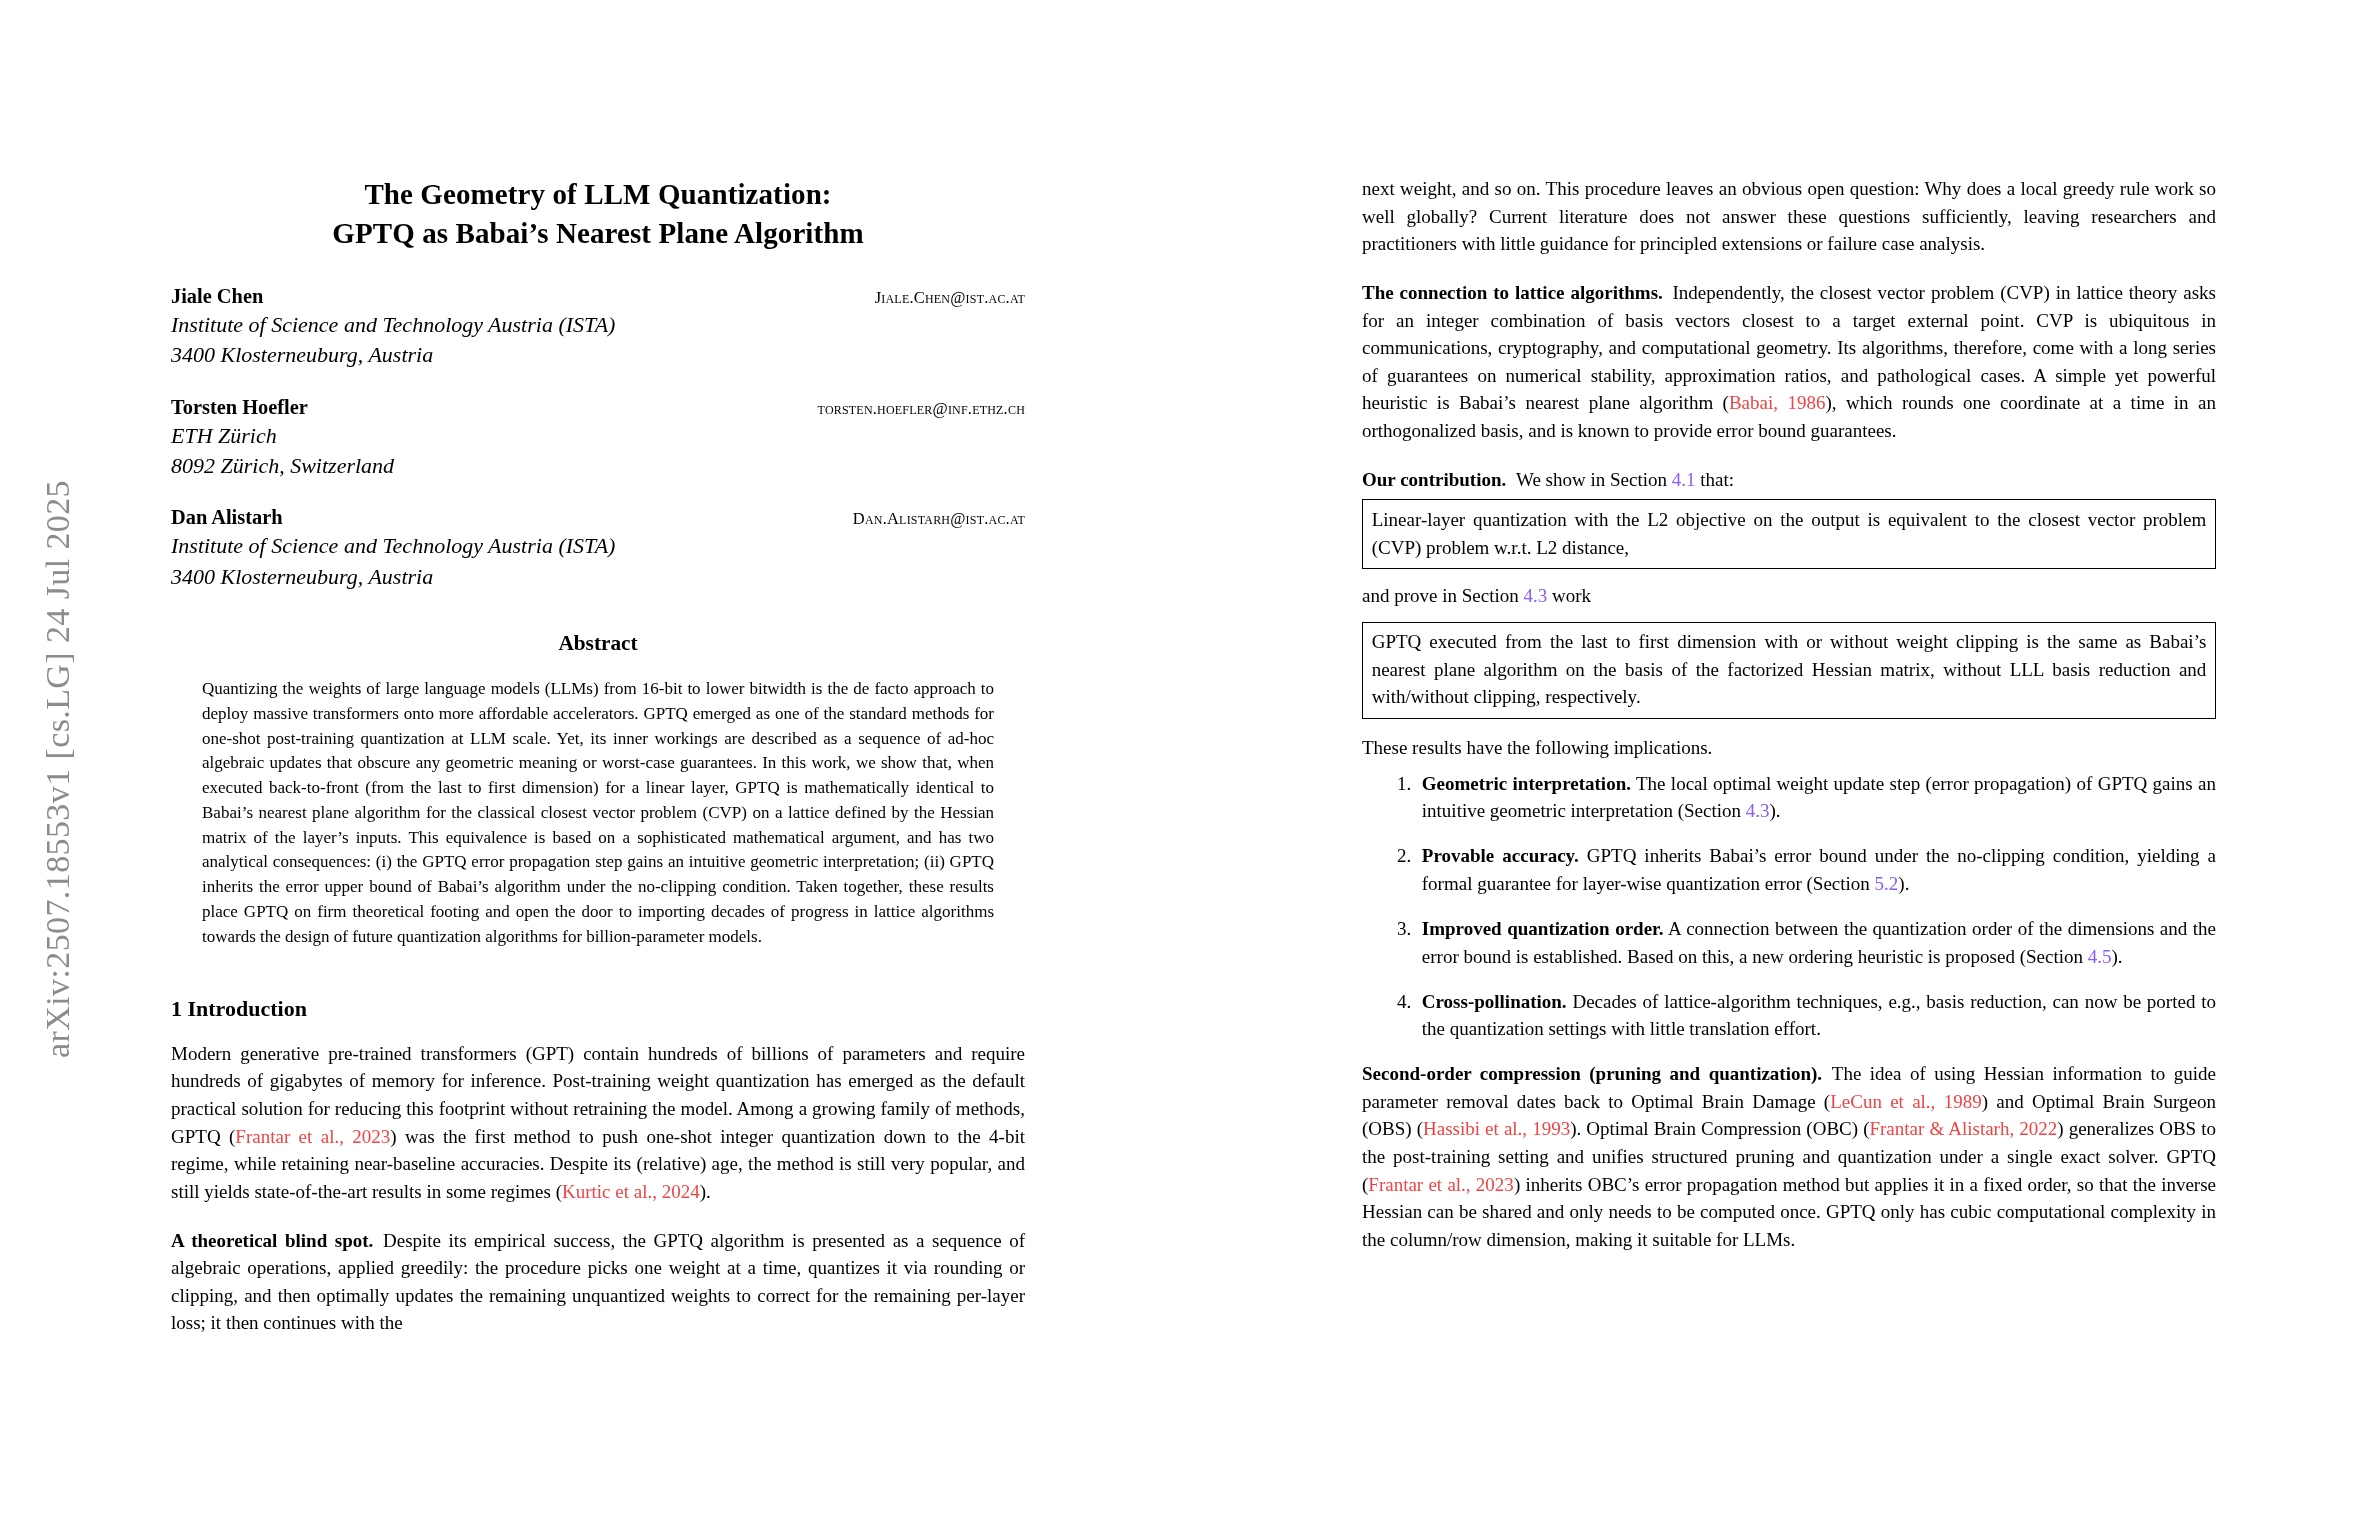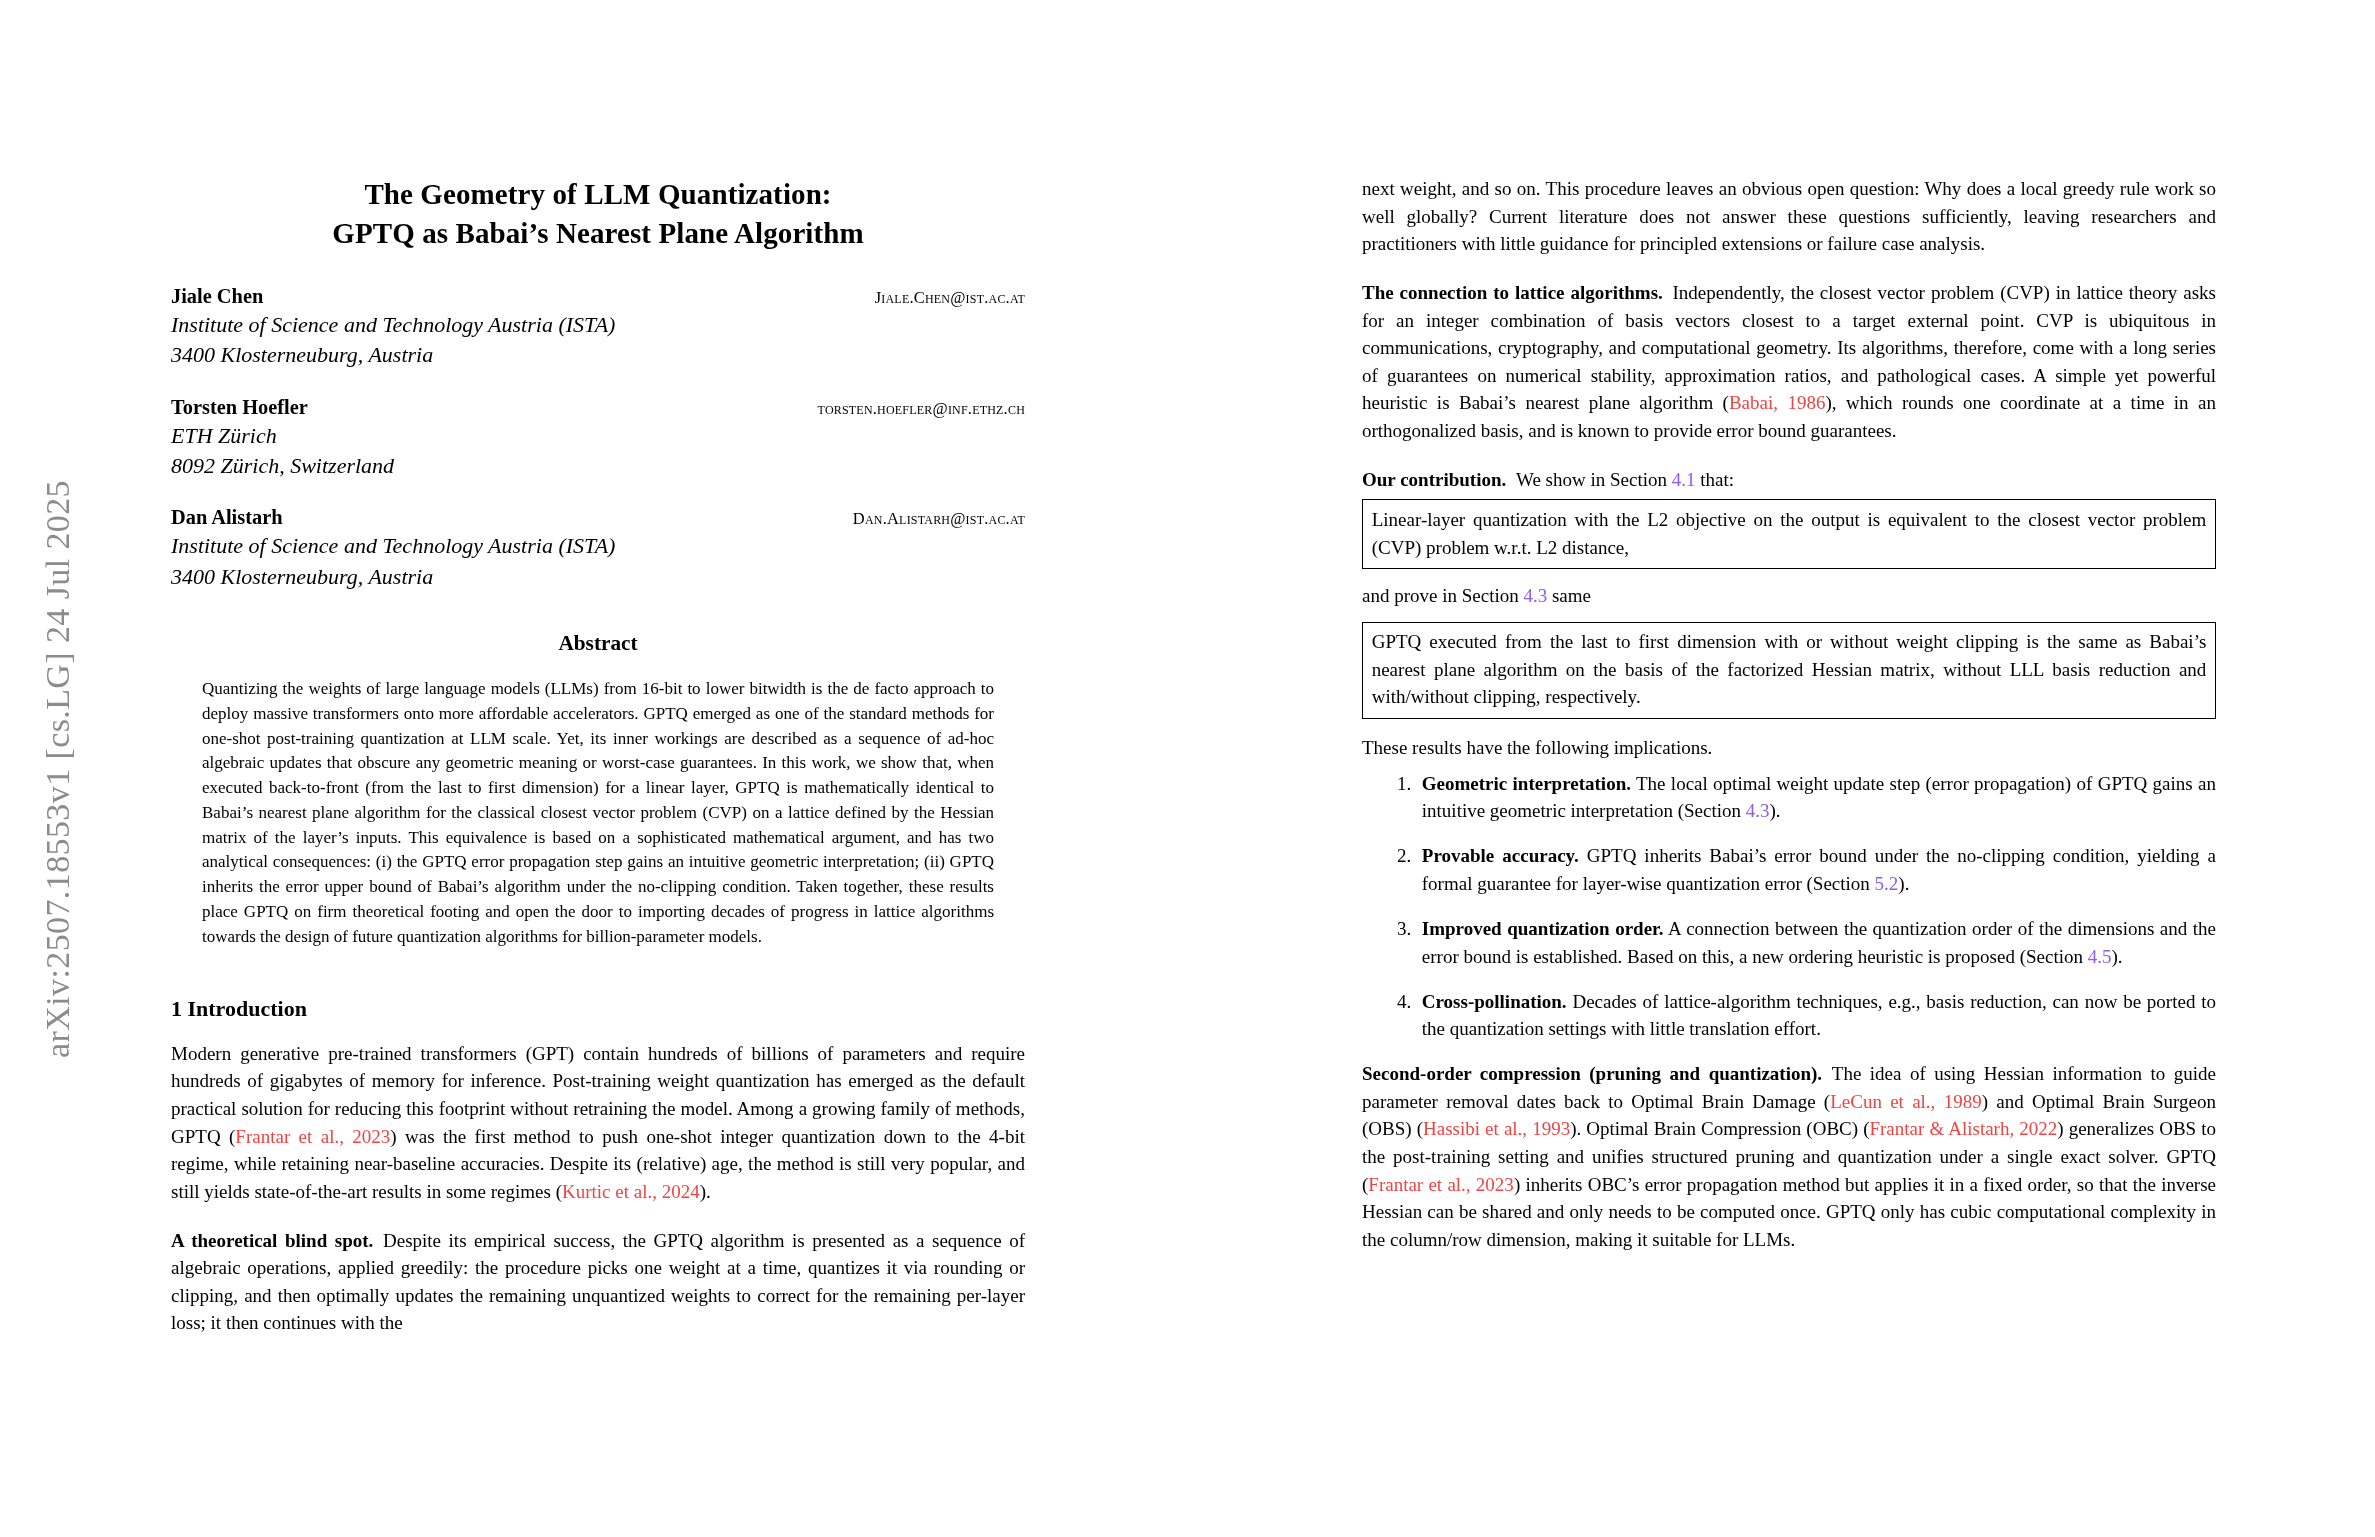--- a/index.html
+++ b/index.html
@@ -227,21 +227,21 @@
   <div class="col-body">
 
     <p class="body-par"><span>next weight, and so on. This procedure leaves an obvious open question: Why does a local greedy rule work so well globally? Current literature does not answer these questions sufficiently, leaving researchers and practitioners with little guidance for principled extensions or failure case analysis.</span></p>
 
     <p class="body-par"><span class="runin">The connection to lattice algorithms.</span><span class="runin-gap"></span><span>Independently, the closest vector problem (CVP) in lattice theory asks for an integer combination of basis vectors closest to a target external point. CVP is ubiquitous in communications, cryptography, and computational geometry. Its algorithms, therefore, come with a long series of guarantees on numerical stability, approximation ratios, and pathological cases. A simple yet powerful heuristic is Babai’s nearest plane algorithm (</span><span class="cite">Babai, 1986</span><span>), which rounds one coordinate at a time in an orthogonalized basis, and is known to provide error bound guarantees.</span></p>
 
     <p class="body-par tight"><span class="runin">Our contribution.</span><span class="runin-gap"></span><span>We show in Section </span><span class="secref">4.1</span><span> that:</span></p>
 
     <div class="framed-box">Linear-layer quantization with the L2 objective on the output is equivalent to the closest vector problem (CVP) problem w.r.t. L2 distance,</div>
 
-    <div class="between-boxes"><span>and prove in Section </span><span class="secref">4.3</span><span> same</span></div>
+    <div class="between-boxes"><span>and prove in Section </span><span class="secref">4.3</span><span> work</span></div>
 
     <div class="framed-box">GPTQ executed from the last to first dimension with or without weight clipping is the same as Babai’s nearest plane algorithm on the basis of the factorized Hessian matrix, without LLL basis reduction and with/without clipping, respectively.</div>
 
     <div class="after-boxes">These results have the following implications.</div>
 
     <ol class="implications">
       <li><span class="runin">Geometric interpretation.</span><span> The local optimal weight update step (error propagation) of GPTQ gains an intuitive geometric interpretation (Section </span><span class="secref">4.3</span><span>).</span></li>
       <li><span class="runin">Provable accuracy.</span><span>  GPTQ inherits Babai’s error bound under the no-clipping condition, yielding a formal guarantee for layer-wise quantization error (Section </span><span class="secref">5.2</span><span>).</span></li>
       <li><span class="runin">Improved quantization order.</span><span> A connection between the quantization order of the dimensions and the error bound is established. Based on this, a new ordering heuristic is proposed (Section </span><span class="secref">4.5</span><span>).</span></li>
       <li><span class="runin">Cross-pollination.</span><span> Decades of lattice-algorithm techniques, e.g., basis reduction, can now be ported to the quantization settings with little translation effort.</span></li>

